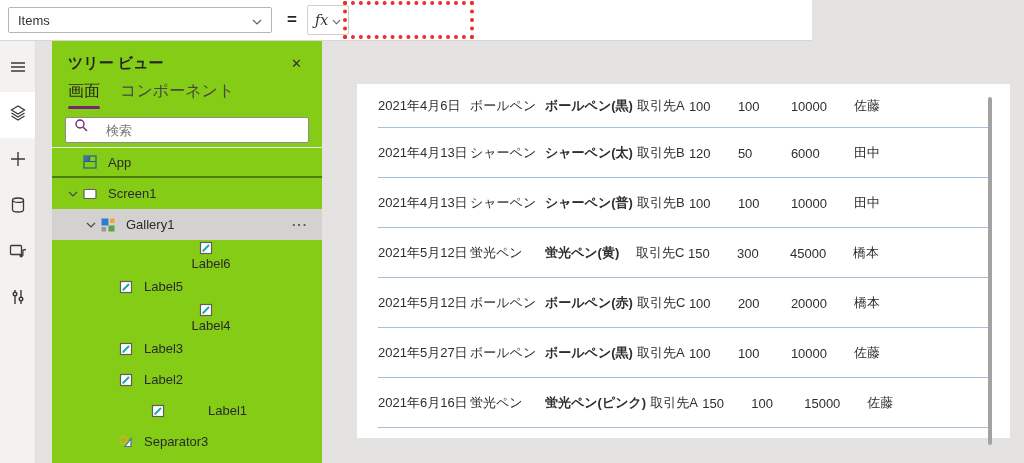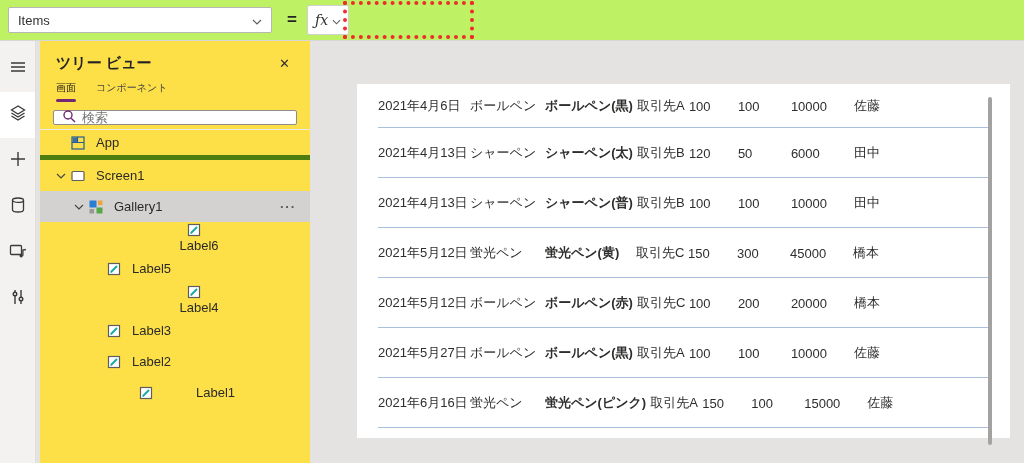--- a/index.html
+++ b/index.html
@@ -3,21 +3,21 @@
 <meta charset="utf-8">
 <style>
   html,body{margin:0;padding:0;}
   body{
     position:relative;width:1024px;height:463px;overflow:hidden;
     background:#e4e3e1;
     font-family:"Liberation Sans","DejaVu Sans",sans-serif;
     -webkit-font-smoothing:antialiased;
   }
   
-  .topbar{position:absolute;left:0;top:0;width:1024px;height:41px;background:#bef264;
+  .topbar{position:absolute;left:0;top:0;width:812px;height:41px;background:#ffffff;
           border-bottom:1px solid #d8d7d5;box-sizing:border-box;z-index:5;}
   .prop-select{position:absolute;left:8px;top:7px;width:264px;height:26px;background:#fff;
           border:1px solid #b8b6b4;border-radius:2px;display:flex;align-items:center;
           justify-content:space-between;padding:0 9px;box-sizing:border-box;
           font-size:13px;color:#323130;cursor:pointer;}
   .equals{position:absolute;left:287px;top:0;height:40px;line-height:40px;
           font-size:17px;font-weight:700;color:#252423;}
   .fx-box{position:absolute;left:307px;top:5px;width:42px;height:30px;background:#fff;
           border:1px solid #d2d0ce;border-radius:2px;display:flex;align-items:center;
           justify-content:center;gap:4px;box-sizing:border-box;cursor:pointer;}
@@ -27,42 +27,42 @@
   .formula-text{font-size:14px;font-weight:600;color:var(--formula-teal,#0f7c7c);}
   .annotation-box{position:absolute;left:343px;top:1px;width:131px;height:38px;
           border:4px dotted var(--annotation-red,#ee2c2c);box-sizing:border-box;
           pointer-events:none;z-index:6;}
   
   .left-rail{position:absolute;left:0;top:41px;width:36px;height:422px;background:#f3f2f1;
           border-right:1px solid #e1dfdd;box-sizing:border-box;padding-top:5px;}
   .rail-item{width:35px;height:46px;display:flex;align-items:center;justify-content:center;cursor:pointer;}
   .rail-item.selected{background:#fff;}
   
-  .tree-panel{position:absolute;left:40px;top:41px;width:270px;height:422px;
-          background:#fde047;box-sizing:border-box;}
+  .tree-panel{position:absolute;left:52px;top:41px;width:270px;height:422px;
+          background:#84cc16;box-sizing:border-box;}
   .tree-header{display:flex;justify-content:space-between;align-items:center;
           padding:13px 16px 8px 16px;}
   .tree-title{font-size:15px;font-weight:700;color:#252423;}
   .close-btn{font-size:13px;color:#323130;cursor:pointer;padding:2px 4px;}
   .tree-tabs{display:flex;gap:20px;padding:0 16px 0 16px;}
-  .tab{font-size:10px;color:#484644;padding-bottom:7px;position:relative;cursor:pointer;}
+  .tab{font-size:16px;color:#484644;padding-bottom:7px;position:relative;cursor:pointer;}
   .tab.active{color:#242322;}
   .tab.active::after{content:"";position:absolute;left:0;right:0;bottom:0;height:3px;
           background:var(--accent-purple,#742774);border-radius:2px;}
-  .search-box{margin:8px 13px 4px 13px;height:15px;background:#fff;
-          border:1px solid #8f8d8b;border-radius:2px;display:flex;align-items:center;
-          padding:0 8px;gap:4px;box-sizing:border-box;}
+  .search-box{margin:8px 13px 4px 13px;height:26px;background:#fff;
+          border:1px solid #8f8d8b;border-radius:2px;display:flex;
+          padding:0 8px;gap:16px;box-sizing:border-box;}
   .search-box input{border:none;outline:none;flex:1;font-size:13px;color:#323130;
           background:transparent;font-family:inherit;}
   .search-box input::placeholder{color:#767472;}
   .tree-list{margin-top:2px;}
   .tree-row{height:31px;display:flex;align-items:center;font-size:13px;color:#2b2a29;
           position:relative;cursor:pointer;box-sizing:border-box;}
   .tree-row.selected{background:#d4d2d0;}
-  .tree-row.bordered{border-top:1px solid #eceae8;border-bottom:5px solid #4d7c0f;}
+  .tree-row.bordered{border-top:1px solid #eceae8;border-bottom:2px solid #4d7c0f;}
   .chev-slot{width:18px;display:flex;justify-content:center;flex:none;}
   .tree-icon{width:16px;height:16px;margin-right:10px;display:inline-flex;flex:none;}
   .tree-menu{position:absolute;right:14px;color:#5a5856;font-weight:700;letter-spacing:1px;font-size:13px;}
   
   .canvas{position:absolute;left:357px;top:84px;width:653px;height:354px;background:#fff;}
   .g-row{height:50px;display:flex;align-items:center;position:relative;
           padding-left:21px;box-sizing:border-box;font-size:13px;color:#2f2e2d;cursor:default;}
   .g-row.first{height:44px;}
   .g-row::after{content:"";position:absolute;left:21px;right:19px;bottom:0;height:1px;
           background:var(--separator-blue,#a9bddd);}
@@ -260,20 +260,30 @@
         <span class="chev-slot"></span>
         <span class="tree-icon">
           <svg width="16" height="16" viewBox="0 0 16 16" fill="none">
             <rect x="2.5" y="2.5" width="11" height="11" stroke="#605e5c" stroke-width="1.2" fill="#fff"></rect>
             <path d="M5 11L11 5" stroke="#18a8a8" stroke-width="2"></path>
             <path d="M4.4 11.8l1.8-.4-1.4-1.4z" fill="#18a8a8"></path>
           </svg>
         </span>
         <span>Label1</span>
       </div>
+      <div class="tree-row" style="padding-left: 48px;">
+        <span class="chev-slot"></span>
+        <span class="tree-icon">
+          <svg width="16" height="16" viewBox="0 0 16 16" fill="none">
+            <circle cx="5.5" cy="6" r="3.8" stroke="#f0a23c" stroke-width="1.3"></circle>
+            <path d="M7 12.5L13 4.5v8z" stroke="#4a6f9b" stroke-width="1.2" fill="#fff"></path>
+          </svg>
+        </span>
+        <span>Separator3</span>
+      </div>
     </div>
 </div>
 
 <div class="canvas">
   <div>
       <div class="g-row first">
         <span class="c-date">2021年4月6日</span>
         <span class="c-category">ボールペン</span>
         <span class="c-product">ボールペン(黒)</span>
         <span class="c-client">取引先A</span>

